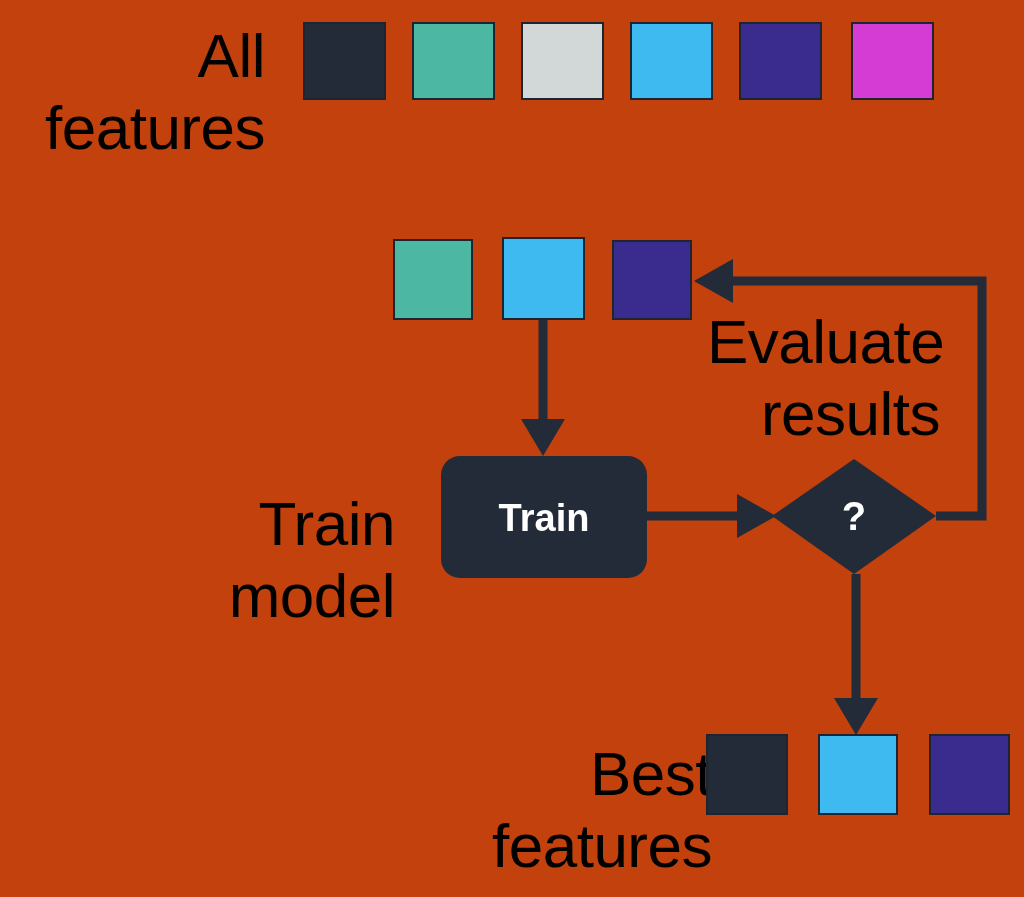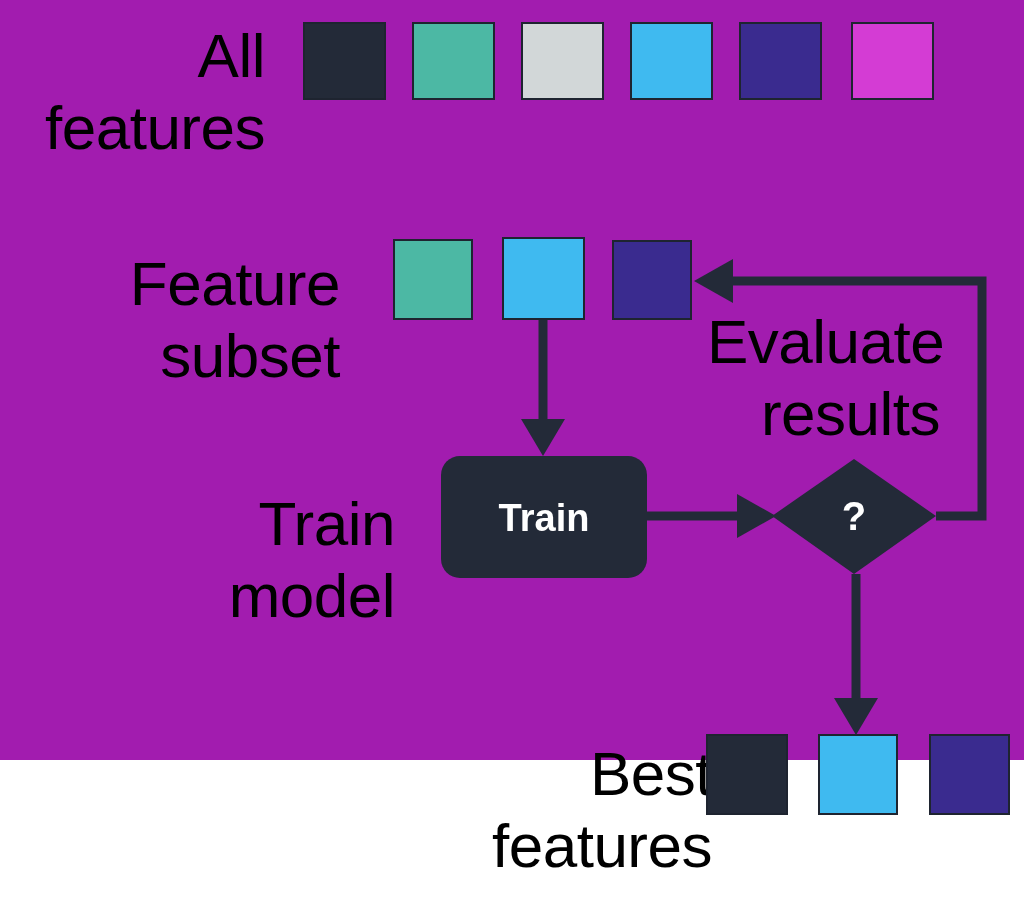--- a/index.html
+++ b/index.html
@@ -9,22 +9,22 @@
   }
   body {
     width: 1024px;
     height: 897px;
     font-family: "Liberation Sans", sans-serif;
     overflow: hidden;
   }
   #canvas {
     position: relative;
     width: 1024px;
-    height: 760px;
-    background: #a21caf;
+    height: 897px;
+    background: #c2410c;
   }
   .swatch {
     position: absolute;
     box-sizing: border-box;
     border: 2px solid #1e2430;
   }
   .label {
     position: absolute;
     color: #000000;
     font-size: 62px;
@@ -70,22 +70,20 @@
   <div class="label right" style="left:0px; top:20px; width:265px;">All
 features</div>
 
   <div class="swatch" style="left:303px; top:22px; width:83px; height:78px; background:#232a38;"></div>
   <div class="swatch" style="left:412px; top:22px; width:83px; height:78px; background:#4cb8a4;"></div>
   <div class="swatch" style="left:521px; top:22px; width:83px; height:78px; background:#d2d7d8;"></div>
   <div class="swatch" style="left:630px; top:22px; width:83px; height:78px; background:#3fbaf0;"></div>
   <div class="swatch" style="left:739px; top:22px; width:83px; height:78px; background:#3a2b8f;"></div>
   <div class="swatch" style="left:851px; top:22px; width:83px; height:78px; background:#d43cd4;"></div>
 
-  <div class="label right" style="left:20px; top:248px; width:320px;">Feature
-subset</div>
 
   <div class="swatch" style="left:393px; top:239px; width:80px; height:81px; background:#4cb8a4;"></div>
   <div class="swatch" style="left:502px; top:237px; width:83px; height:83px; background:#3fbaf0;"></div>
   <div class="swatch" style="left:612px; top:240px; width:80px; height:80px; background:#3a2b8f;"></div>
 
   <div class="label right" style="left:130px; top:488px; width:265px;">Train
 model</div>
 
   <div class="label center" style="left:707px; top:306px; width:233px;">Evaluate
 results</div>

